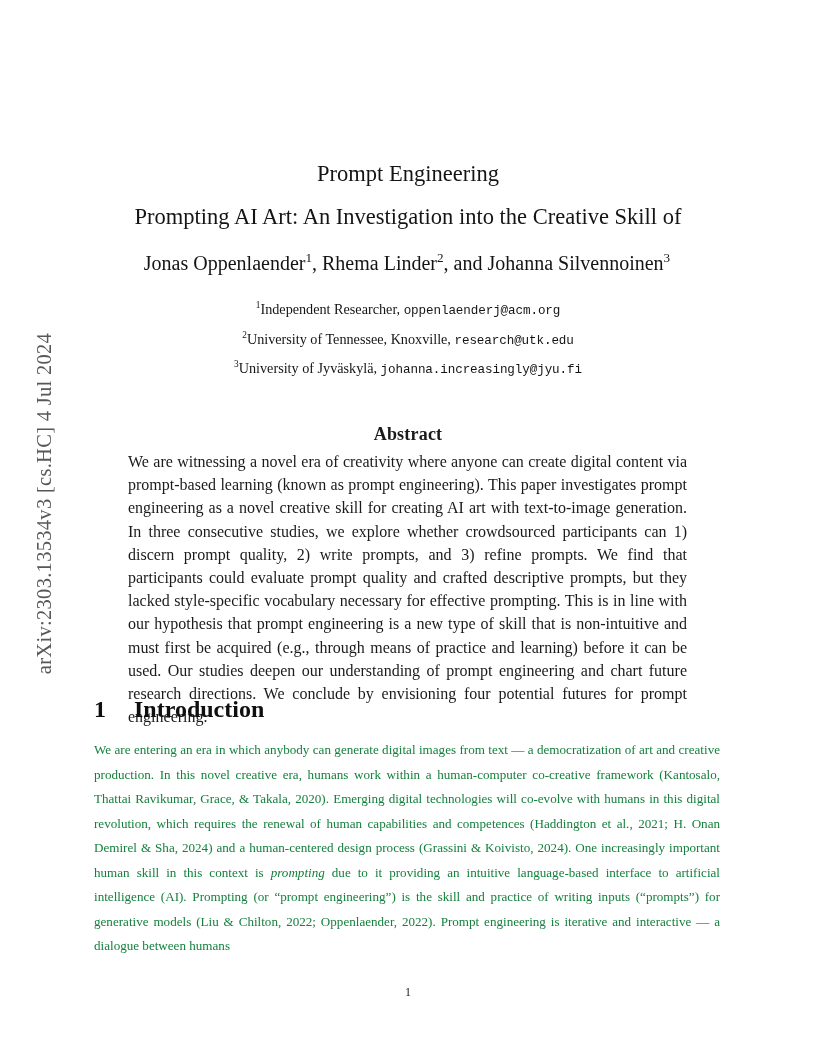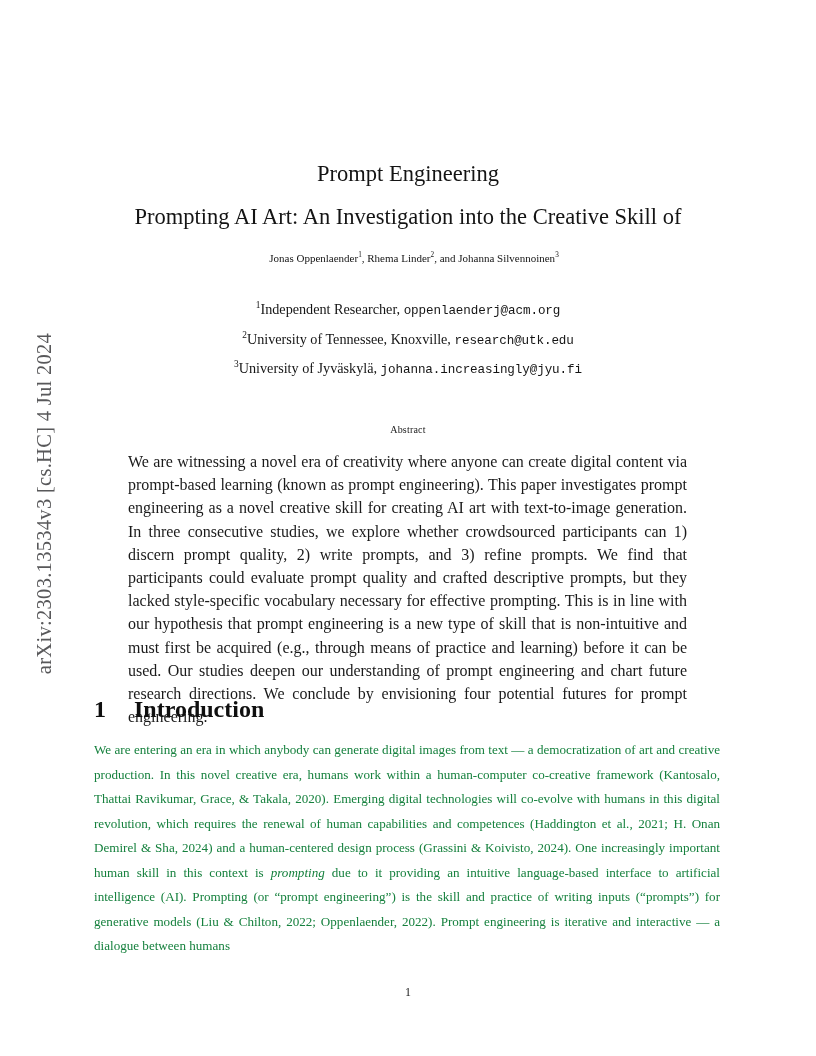--- a/index.html
+++ b/index.html
@@ -44,25 +44,25 @@
     top: 152px;
     width: 600px;
     text-align: center;
     font-size: 22.5px;
     line-height: 43px;
     color: #141414;
   }
 
   .authors {
     position: absolute;
-    left: 114px;
+    left: 107px;
     top: 252px;
     width: 600px;
     text-align: center;
-    font-size: 11px;
+    font-size: 20px;
     color: #141414;
   }
 
   .affiliations {
     position: absolute;
     left: 108px;
     top: 296px;
     width: 600px;
     text-align: center;
     font-size: 14.2px;
@@ -82,22 +82,22 @@
     line-height: 0;
   }
 
   
   .abstract-head {
     position: absolute;
     left: 128px;
     top: 424px;
     width: 560px;
     text-align: center;
-    font-weight: normal;
-    font-size: 10px;
+    font-weight: bold;
+    font-size: 18px;
     letter-spacing: 0.2px;
   }
 
   .abstract-body {
     position: absolute;
     left: 128px;
     top: 450px;
     width: 559px;
     text-align: justify;
     font-size: 16px;

